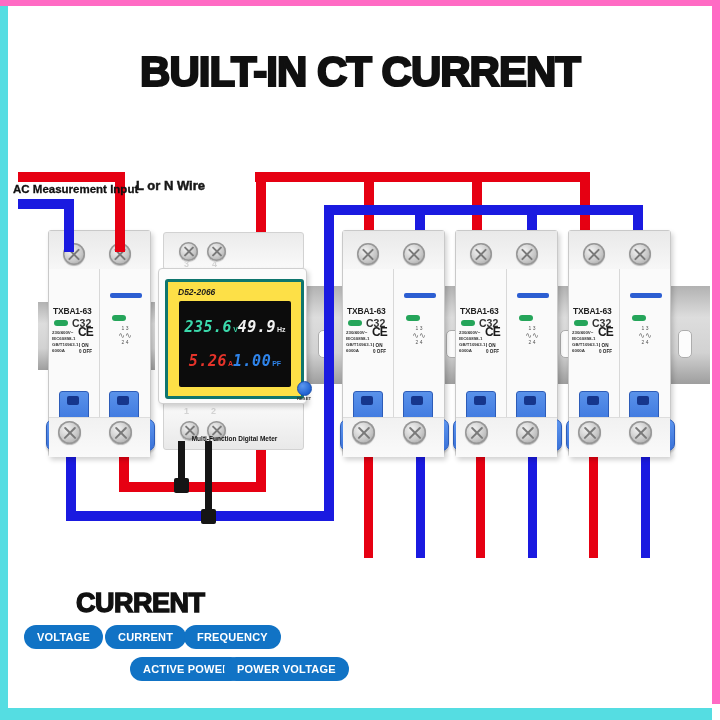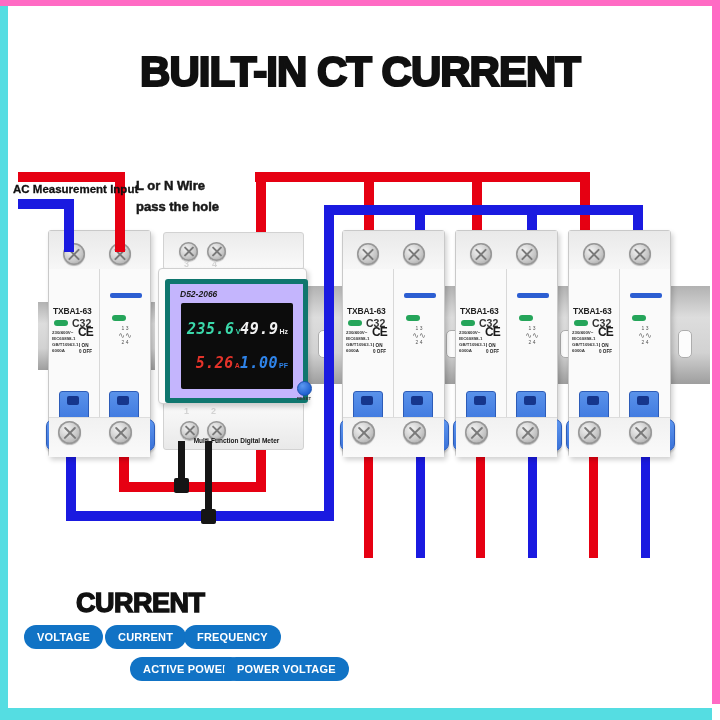--- a/index.html
+++ b/index.html
@@ -75,27 +75,27 @@
   .screw-lg{width:22px;height:22px;} .screw-md{width:23px;height:23px;} .screw-sm{width:19px;height:19px;}
 
   
   .meter{position:absolute;left:155px;top:232px;width:153px;height:216px;z-index:10;}
   .mt-cap{position:absolute;left:8px;width:139px;background:linear-gradient(180deg,#ebebeb,#fafafa);
           border:1px solid #d2d2d2;border-radius:3px;}
   .mt-cap.top{top:0;height:36px;}
   .mt-cap.bottom{top:170px;height:46px;background:linear-gradient(180deg,#fafafa,#e9e9e9);}
   .mt-body{position:absolute;left:3px;top:36px;width:147px;height:134px;background:#fcfcfc;
            border:1px solid #cfcfcf;border-radius:4px;box-shadow:2px 3px 5px rgba(0,0,0,.18);}
-  .mt-face{position:absolute;left:6px;top:10px;width:133px;height:114px;background:#c4b5fd;
-           border:5px solid #0f766e;border-radius:3px;}
+  .mt-face{position:absolute;left:6px;top:10px;width:133px;height:114px;background:#fde047;
+           border:3px solid #0f766e;border-radius:3px;}
   .mt-model{position:absolute;left:10px;top:5px;font-size:8.5px;font-weight:bold;font-style:italic;color:#1a1a1a;}
   .mt-disp{position:absolute;left:11px;top:19px;width:112px;height:86px;background:#0c0c0c;border-radius:2px;
            display:flex;flex-direction:column;justify-content:space-evenly;padding:2px 5px;box-sizing:border-box;}
   .drow{display:flex;align-items:baseline;}
-  .r1,.r2{justify-content:flex-end;} .r3,.r4{justify-content:flex-end;}
+  .r1,.r2{justify-content:flex-end;} .r3,.r4{justify-content:center;}
   .grp{display:flex;align-items:baseline;}
   .dv{font-family:"DejaVu Sans Mono",monospace;font-weight:bold;font-style:italic;letter-spacing:.5px;}
   .du{font-size:7px;font-weight:bold;margin-left:1px;}
   .r1 .dv{font-size:19px;} .r2 .dv{font-size:19px;} .r3 .dv,.r4 .dv{font-size:15px;}
   .c-power{color:var(--c-power);} .c-energy{color:var(--c-energy);} .c-volt{color:var(--c-volt);}
   .c-freq{color:var(--c-freq);} .c-curr{color:var(--c-curr);} .c-pf{color:var(--c-pf);}
   .u-power{color:#d8d8d8;} .u-energy{color:#a33a18;} .u-volt{color:var(--c-volt);}
   .u-freq{color:#e8e8e8;} .u-curr{color:var(--c-curr);} .u-pf{color:var(--c-pf);}
   .mt-caption{position:absolute;left:0;top:153px;width:100%;text-align:center;
               font-size:6.5px;font-weight:bold;color:#141414;}
@@ -120,21 +120,20 @@
   <div class="frame frame-top"></div>
   <div class="frame frame-right"></div>
   <div class="frame frame-left"></div>
   <div class="frame frame-bottom"></div>
 
   <div class="title">BUILT-IN CT CURRENT</div>
 
   <div class="ac-label">AC Measurement Input</div>
   <div class="hole-label">
     <div>L or N Wire</div>
-    <div>pass the hole</div>
   </div>
 
   <div class="rail" style="left:38px;top:302px;width:117px;height:68px"></div>
   <div class="rail" style="left:305px;top:286px;width:405px;height:98px"></div>
   <div class="rail-slot" style="left:318px;top:330px"></div>
   <div class="rail-slot" style="left:446px;top:330px"></div>
   <div class="rail-slot" style="left:560px;top:330px"></div>
   <div class="rail-slot" style="left:678px;top:330px"></div>
 
   <div class="wire red" style="left:255px;top:172px;width:335px;height:10px"></div>

